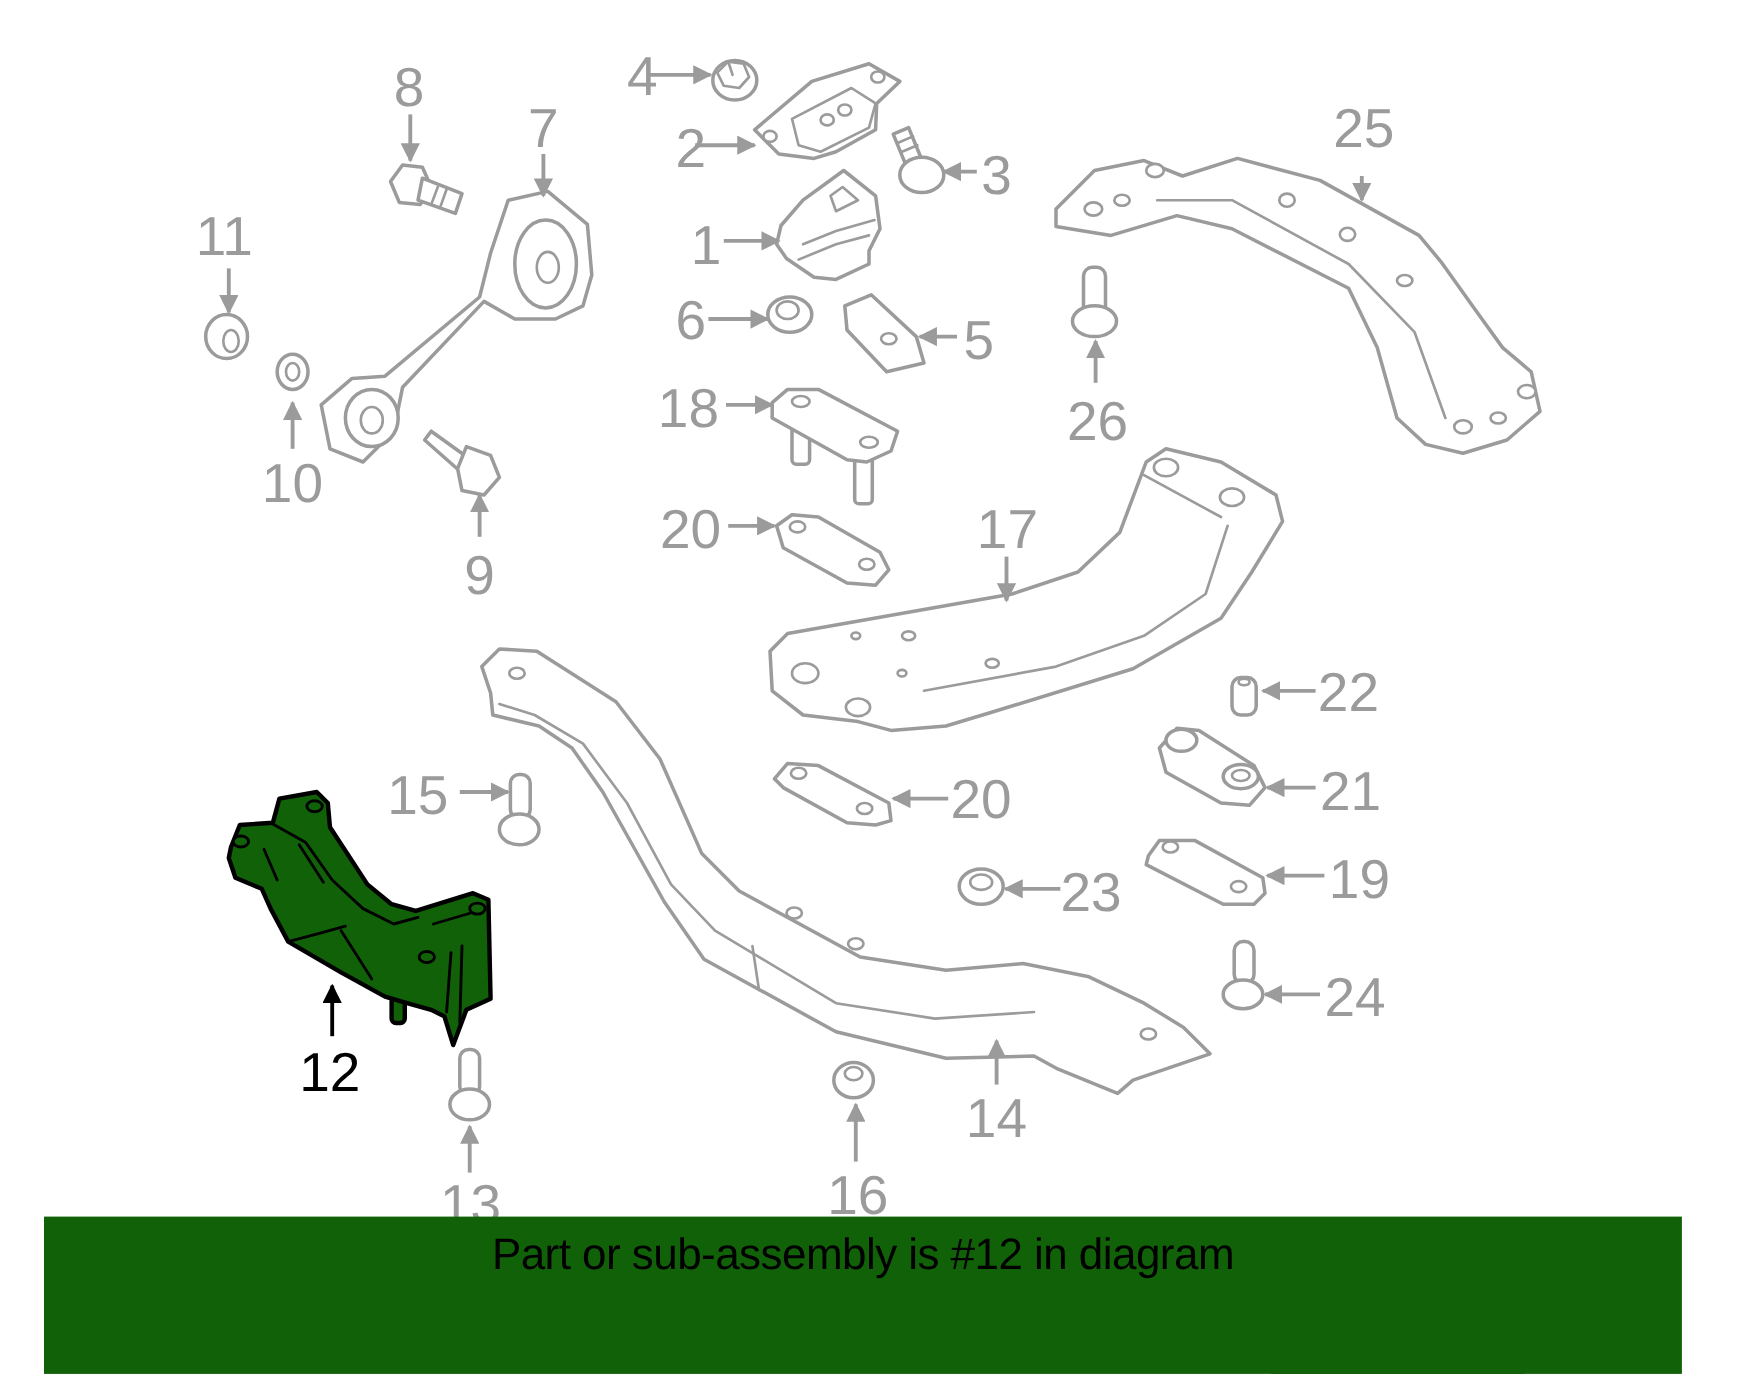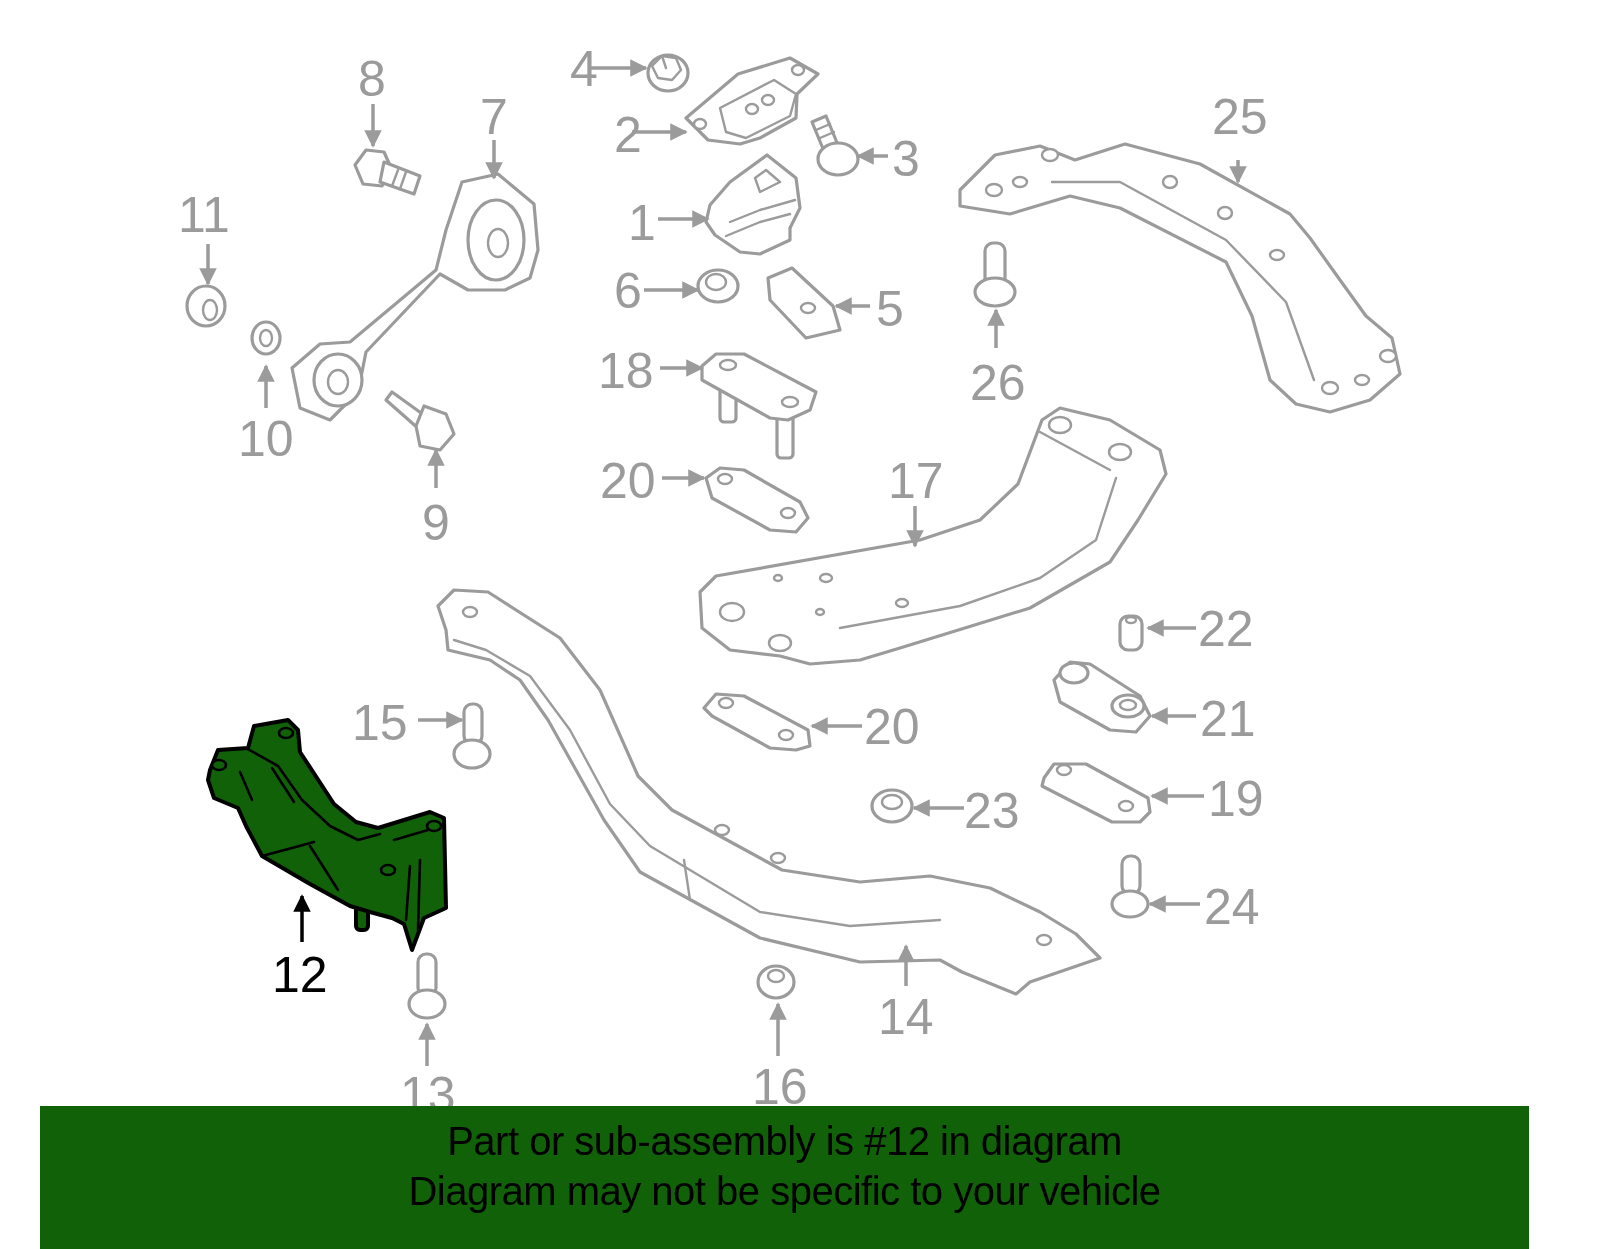--- a/index.html
+++ b/index.html
@@ -283,14 +283,13 @@
     <text class="callout-text" x="1198" y="646">22</text>
     <text class="callout-text" x="964" y="828">23</text>
     <text class="callout-text" x="1204" y="924">24</text>
     <text class="callout-text" x="1212" y="134">25</text>
     <text class="callout-text" x="970" y="400">26</text>
   </g>
 </svg>
 
 <div class="banner">
   <div class="banner-line l1">Part or sub-assembly is #12 in diagram</div>
-  <div class="banner-line">Diagram may not be specific to your vehicle</div>
 </div>
 
 </body></html>

